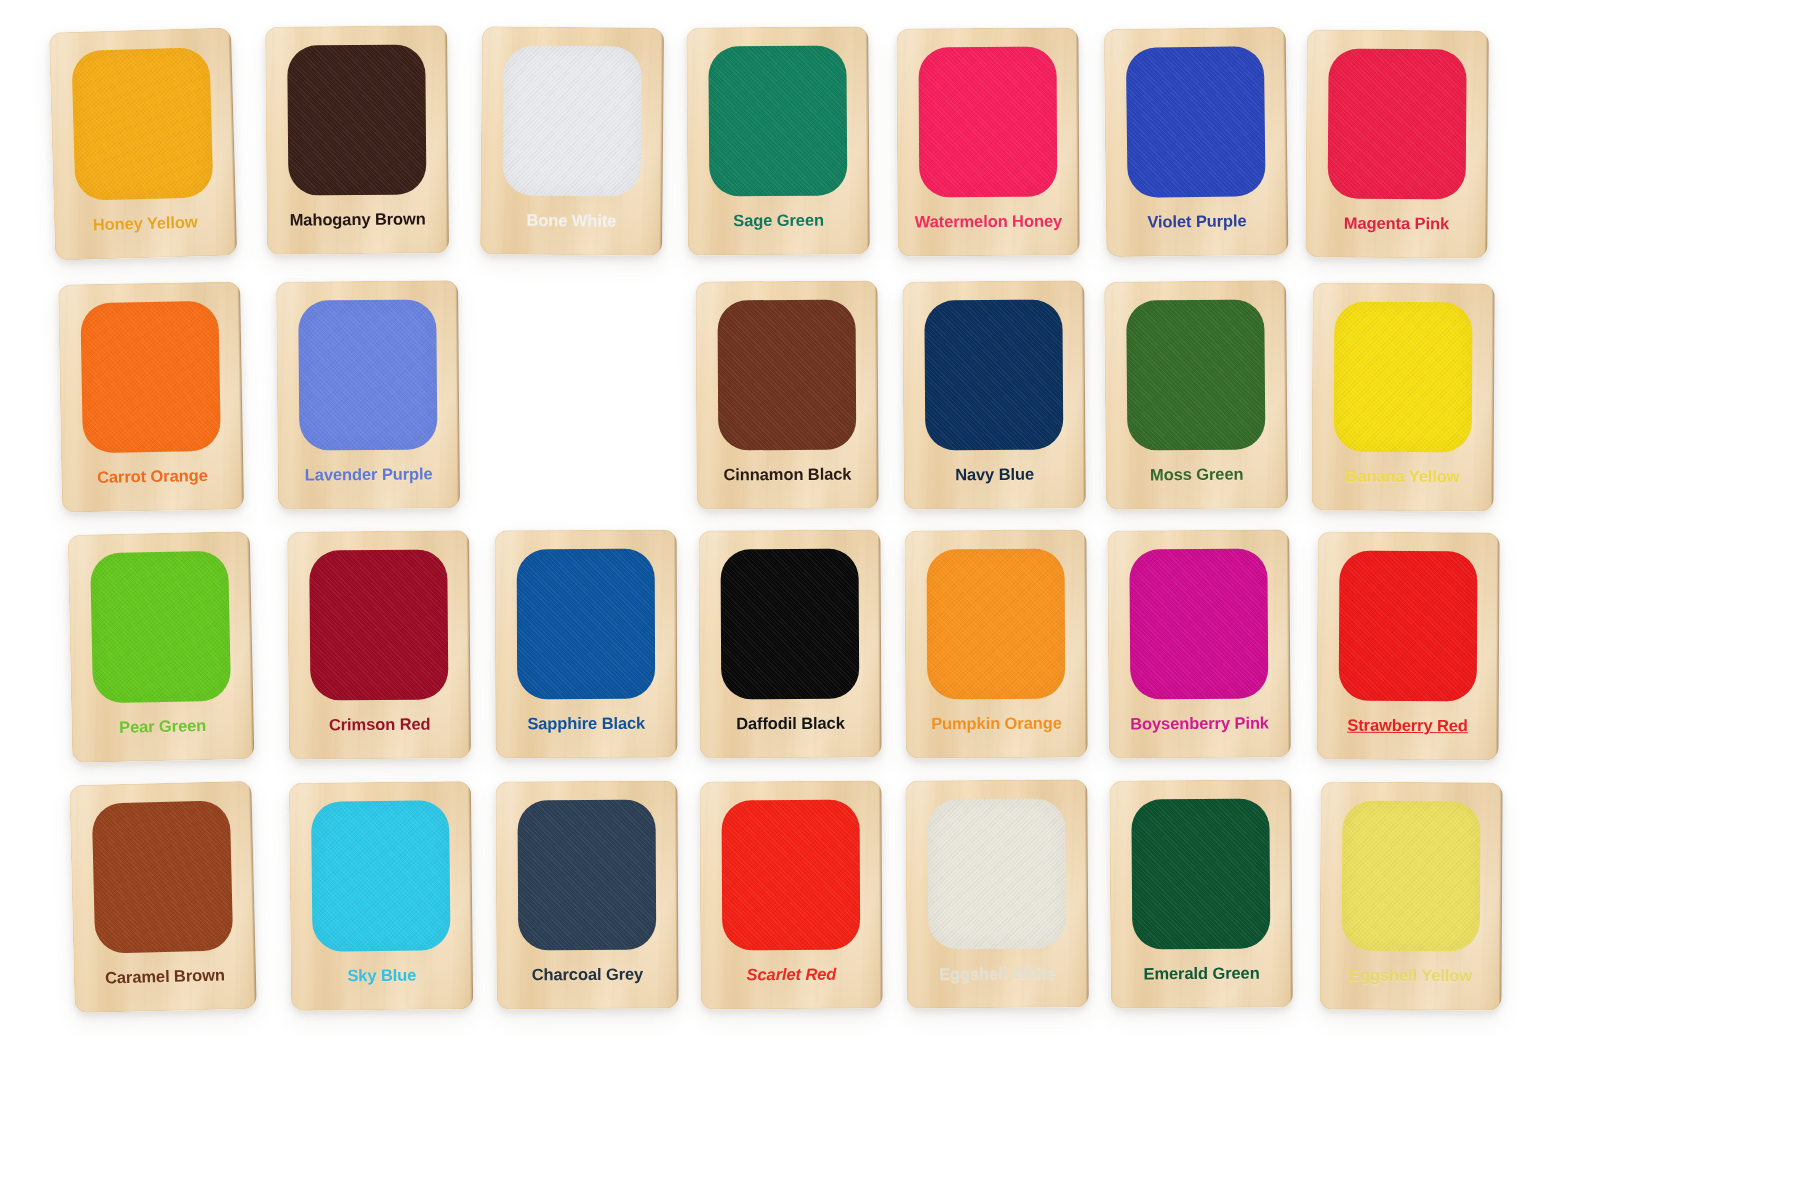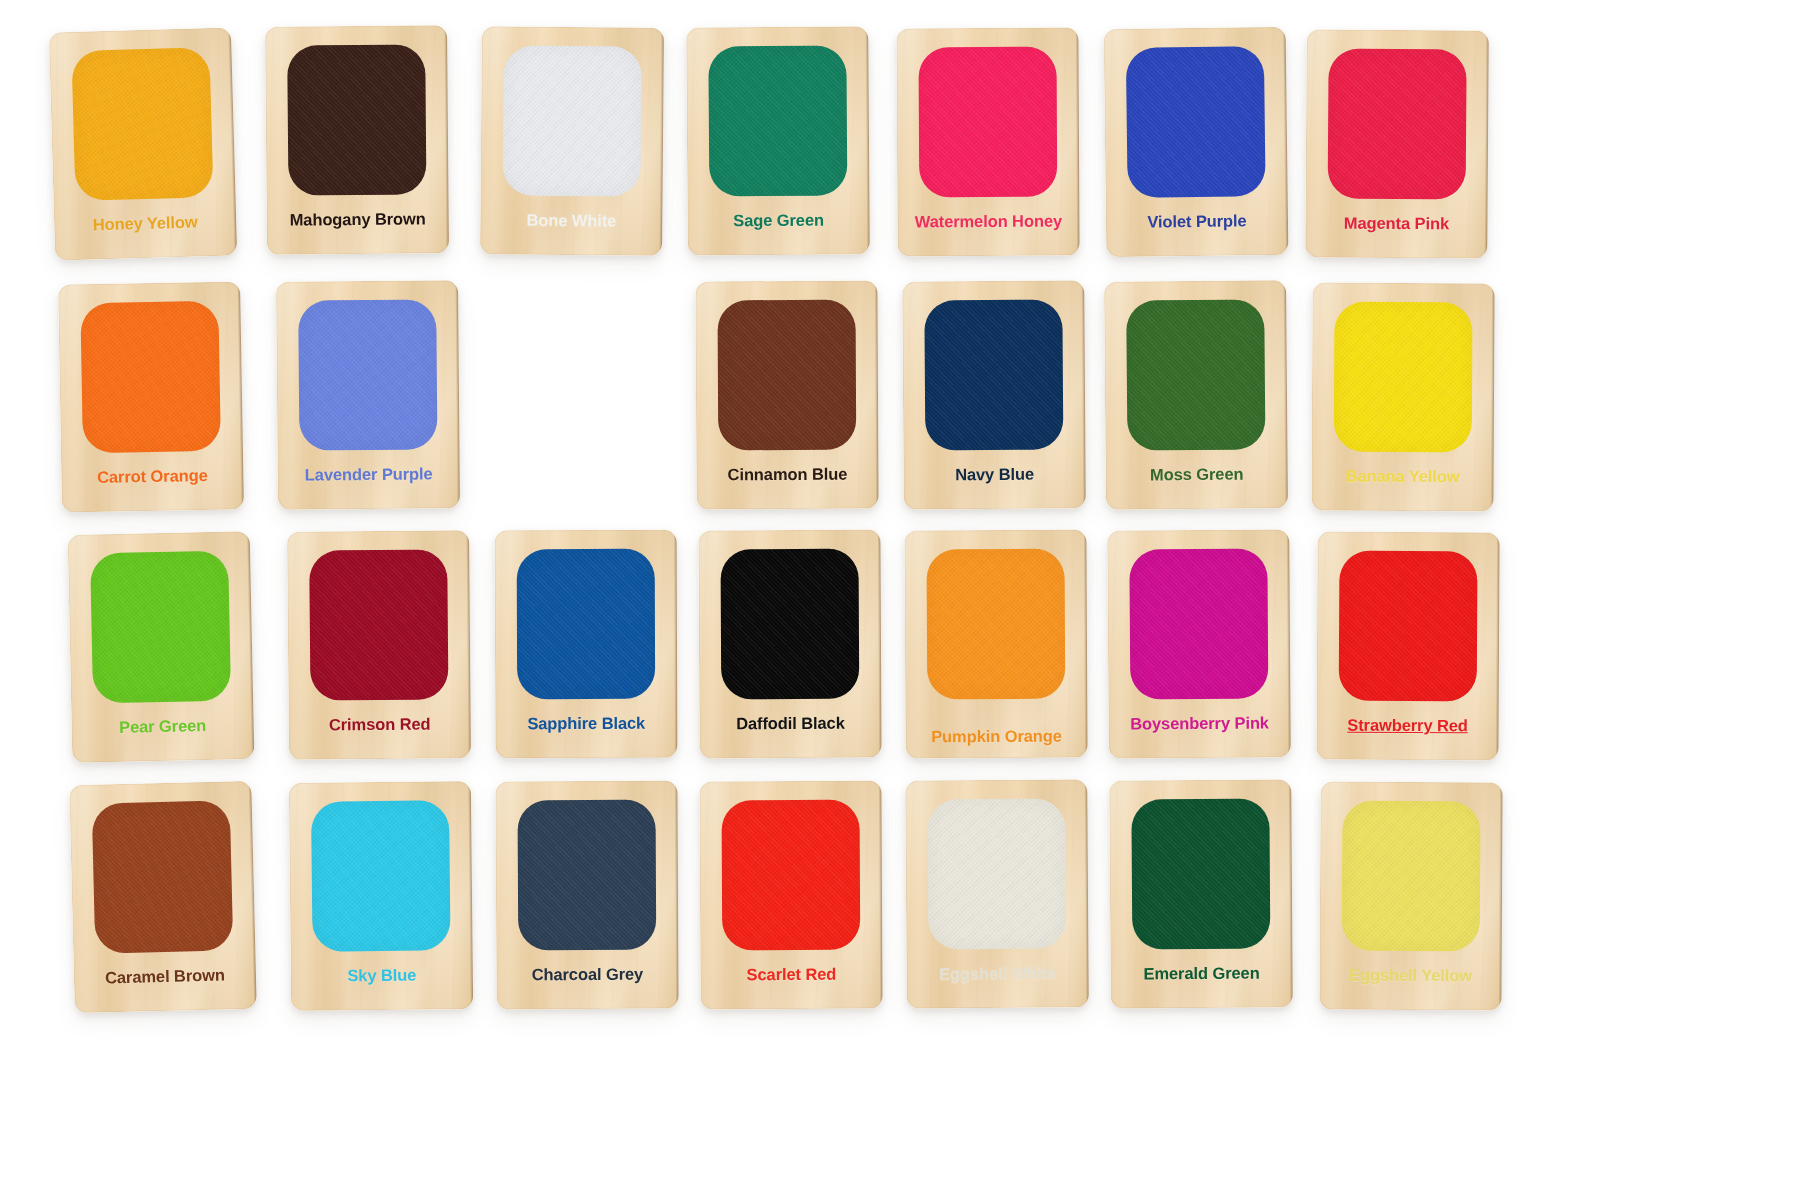--- a/index.html
+++ b/index.html
@@ -186,21 +186,21 @@
         <div class="tex"></div>
       </div>
       <div class="label" style="color: rgb(95, 121, 212);">Lavender Purple</div>
     </div>
     <div class="card" style="left: 696px; top: 281px; transform: rotate(-0.3deg);">
       <div class="grain"></div>
       <div class="edge"></div>
       <div class="swatch" style="background-color: rgb(110, 52, 32);">
         <div class="tex"></div>
       </div>
-      <div class="label" style="color: rgb(42, 26, 18);">Cinnamon Blue</div>
+      <div class="label" style="color: rgb(42, 26, 18);">Cinnamon Black</div>
     </div>
     <div class="card" style="left: 903px; top: 281px; transform: rotate(-0.4deg);">
       <div class="grain"></div>
       <div class="edge"></div>
       <div class="swatch" style="background-color: rgb(12, 49, 94);">
         <div class="tex"></div>
       </div>
       <div class="label" style="color: rgb(19, 42, 68);">Navy Blue</div>
     </div>
     <div class="card" style="left: 1105px; top: 281px; transform: rotate(-0.5deg);">
@@ -250,21 +250,21 @@
         <div class="tex"></div>
       </div>
       <div class="label" style="color: rgb(20, 20, 20);">Daffodil Black</div>
     </div>
     <div class="card" style="left: 905px; top: 530px; transform: rotate(-0.3deg);">
       <div class="grain"></div>
       <div class="edge"></div>
       <div class="swatch" style="background-color: rgb(248, 148, 32);">
         <div class="tex"></div>
       </div>
-      <div class="label" style="color: rgb(242, 144, 31); margin-top: 13px;">Pumpkin Orange</div>
+      <div class="label" style="color: rgb(242, 144, 31);">Pumpkin Orange</div>
     </div>
     <div class="card" style="left: 1108px; top: 530px; transform: rotate(-0.4deg);">
       <div class="grain"></div>
       <div class="edge"></div>
       <div class="swatch" style="background-color: rgb(207, 13, 146);">
         <div class="tex"></div>
       </div>
       <div class="label" style="color: rgb(208, 27, 144);">Boysenberry Pink</div>
     </div>
     <div class="card" style="left: 1317px; top: 532px; transform: rotate(0.3deg);">
@@ -298,21 +298,21 @@
         <div class="tex"></div>
       </div>
       <div class="label" style="color: rgb(34, 48, 63);">Charcoal Grey</div>
     </div>
     <div class="card" style="left: 700px; top: 781px; transform: rotate(-0.3deg);">
       <div class="grain"></div>
       <div class="edge"></div>
       <div class="swatch" style="background-color: rgb(244, 34, 22);">
         <div class="tex"></div>
       </div>
-      <div class="label" style="color: rgb(236, 42, 32);">Scarlet Red</div>
+      <div class="label" style="color: rgb(236, 42, 32); font-style: italic;">Scarlet Red</div>
     </div>
     <div class="card" style="left: 906px; top: 780px; transform: rotate(-0.4deg);">
       <div class="grain"></div>
       <div class="edge"></div>
       <div class="swatch" style="background-color: rgb(233, 231, 220);">
         <div class="tex"></div>
       </div>
       <div class="label" style="color: rgb(227, 224, 210);">Eggshell White</div>
     </div>
     <div class="card" style="left: 1110px; top: 780px; transform: rotate(-0.4deg);">

